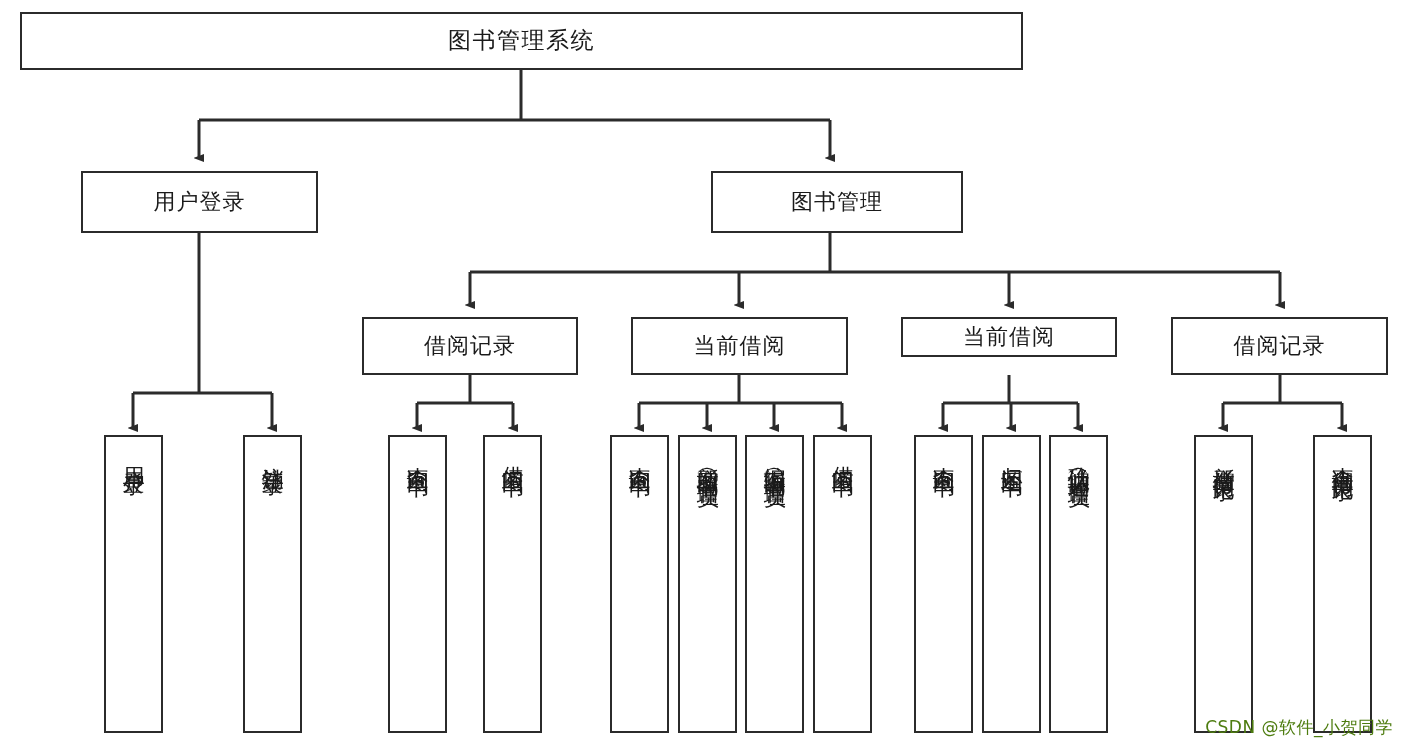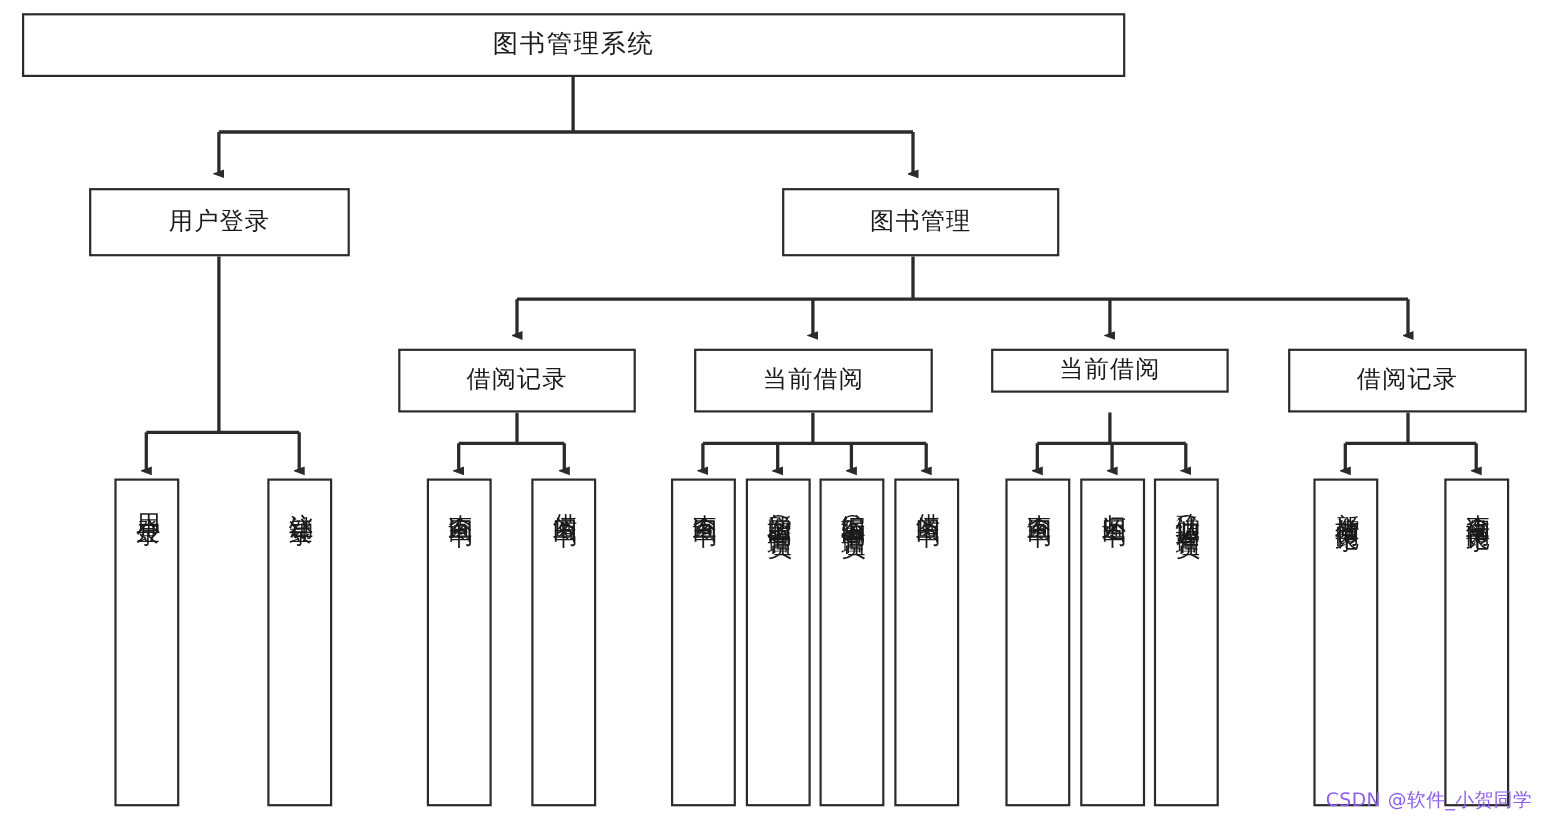--- a/index.html
+++ b/index.html
@@ -52,21 +52,21 @@
     line-height:1.12;
     letter-spacing:3px;
     white-space:normal;
     max-height:690px;
   }
   .watermark{
     position:absolute;
     right:12px;
     bottom:8px;
     font-size:17px;
-    color:#8b5cf6;
+    color:#4d7c0f;
     letter-spacing:.5px;
     white-space:nowrap;
     font-family:"DejaVu Sans","Liberation Sans",sans-serif;
   }
 </style>
 </head>
 <body>
 
 <div id="diagram">
 

